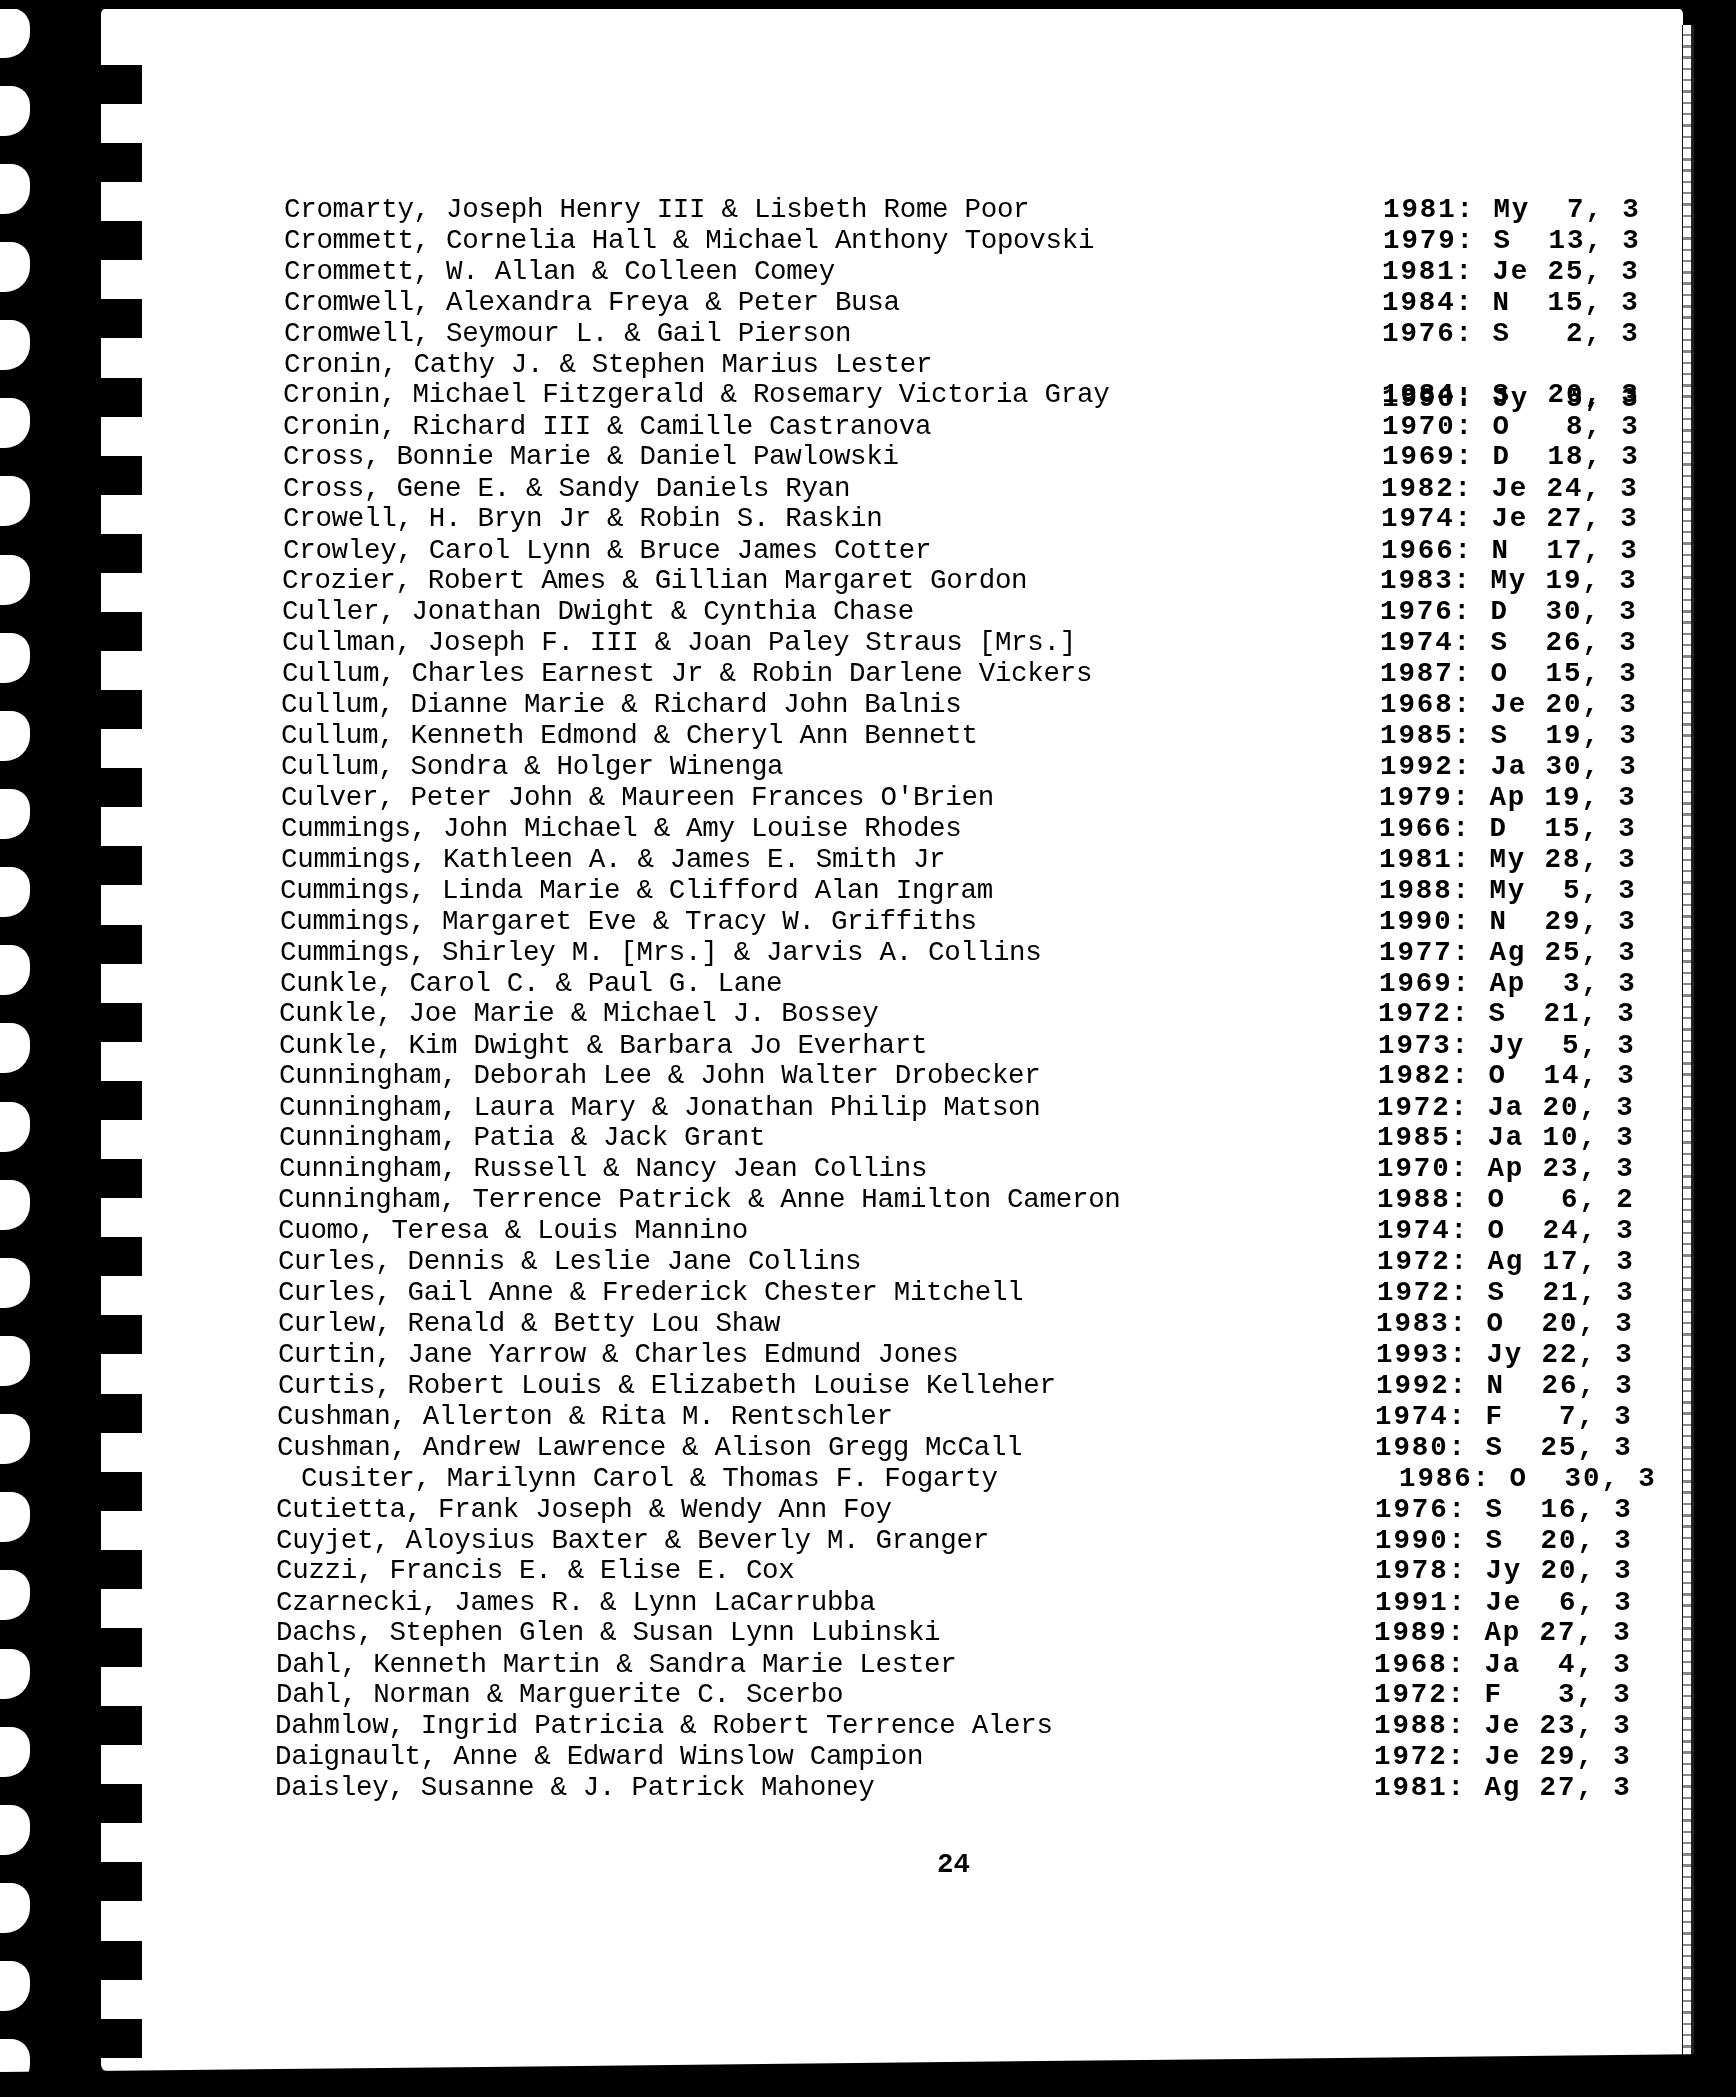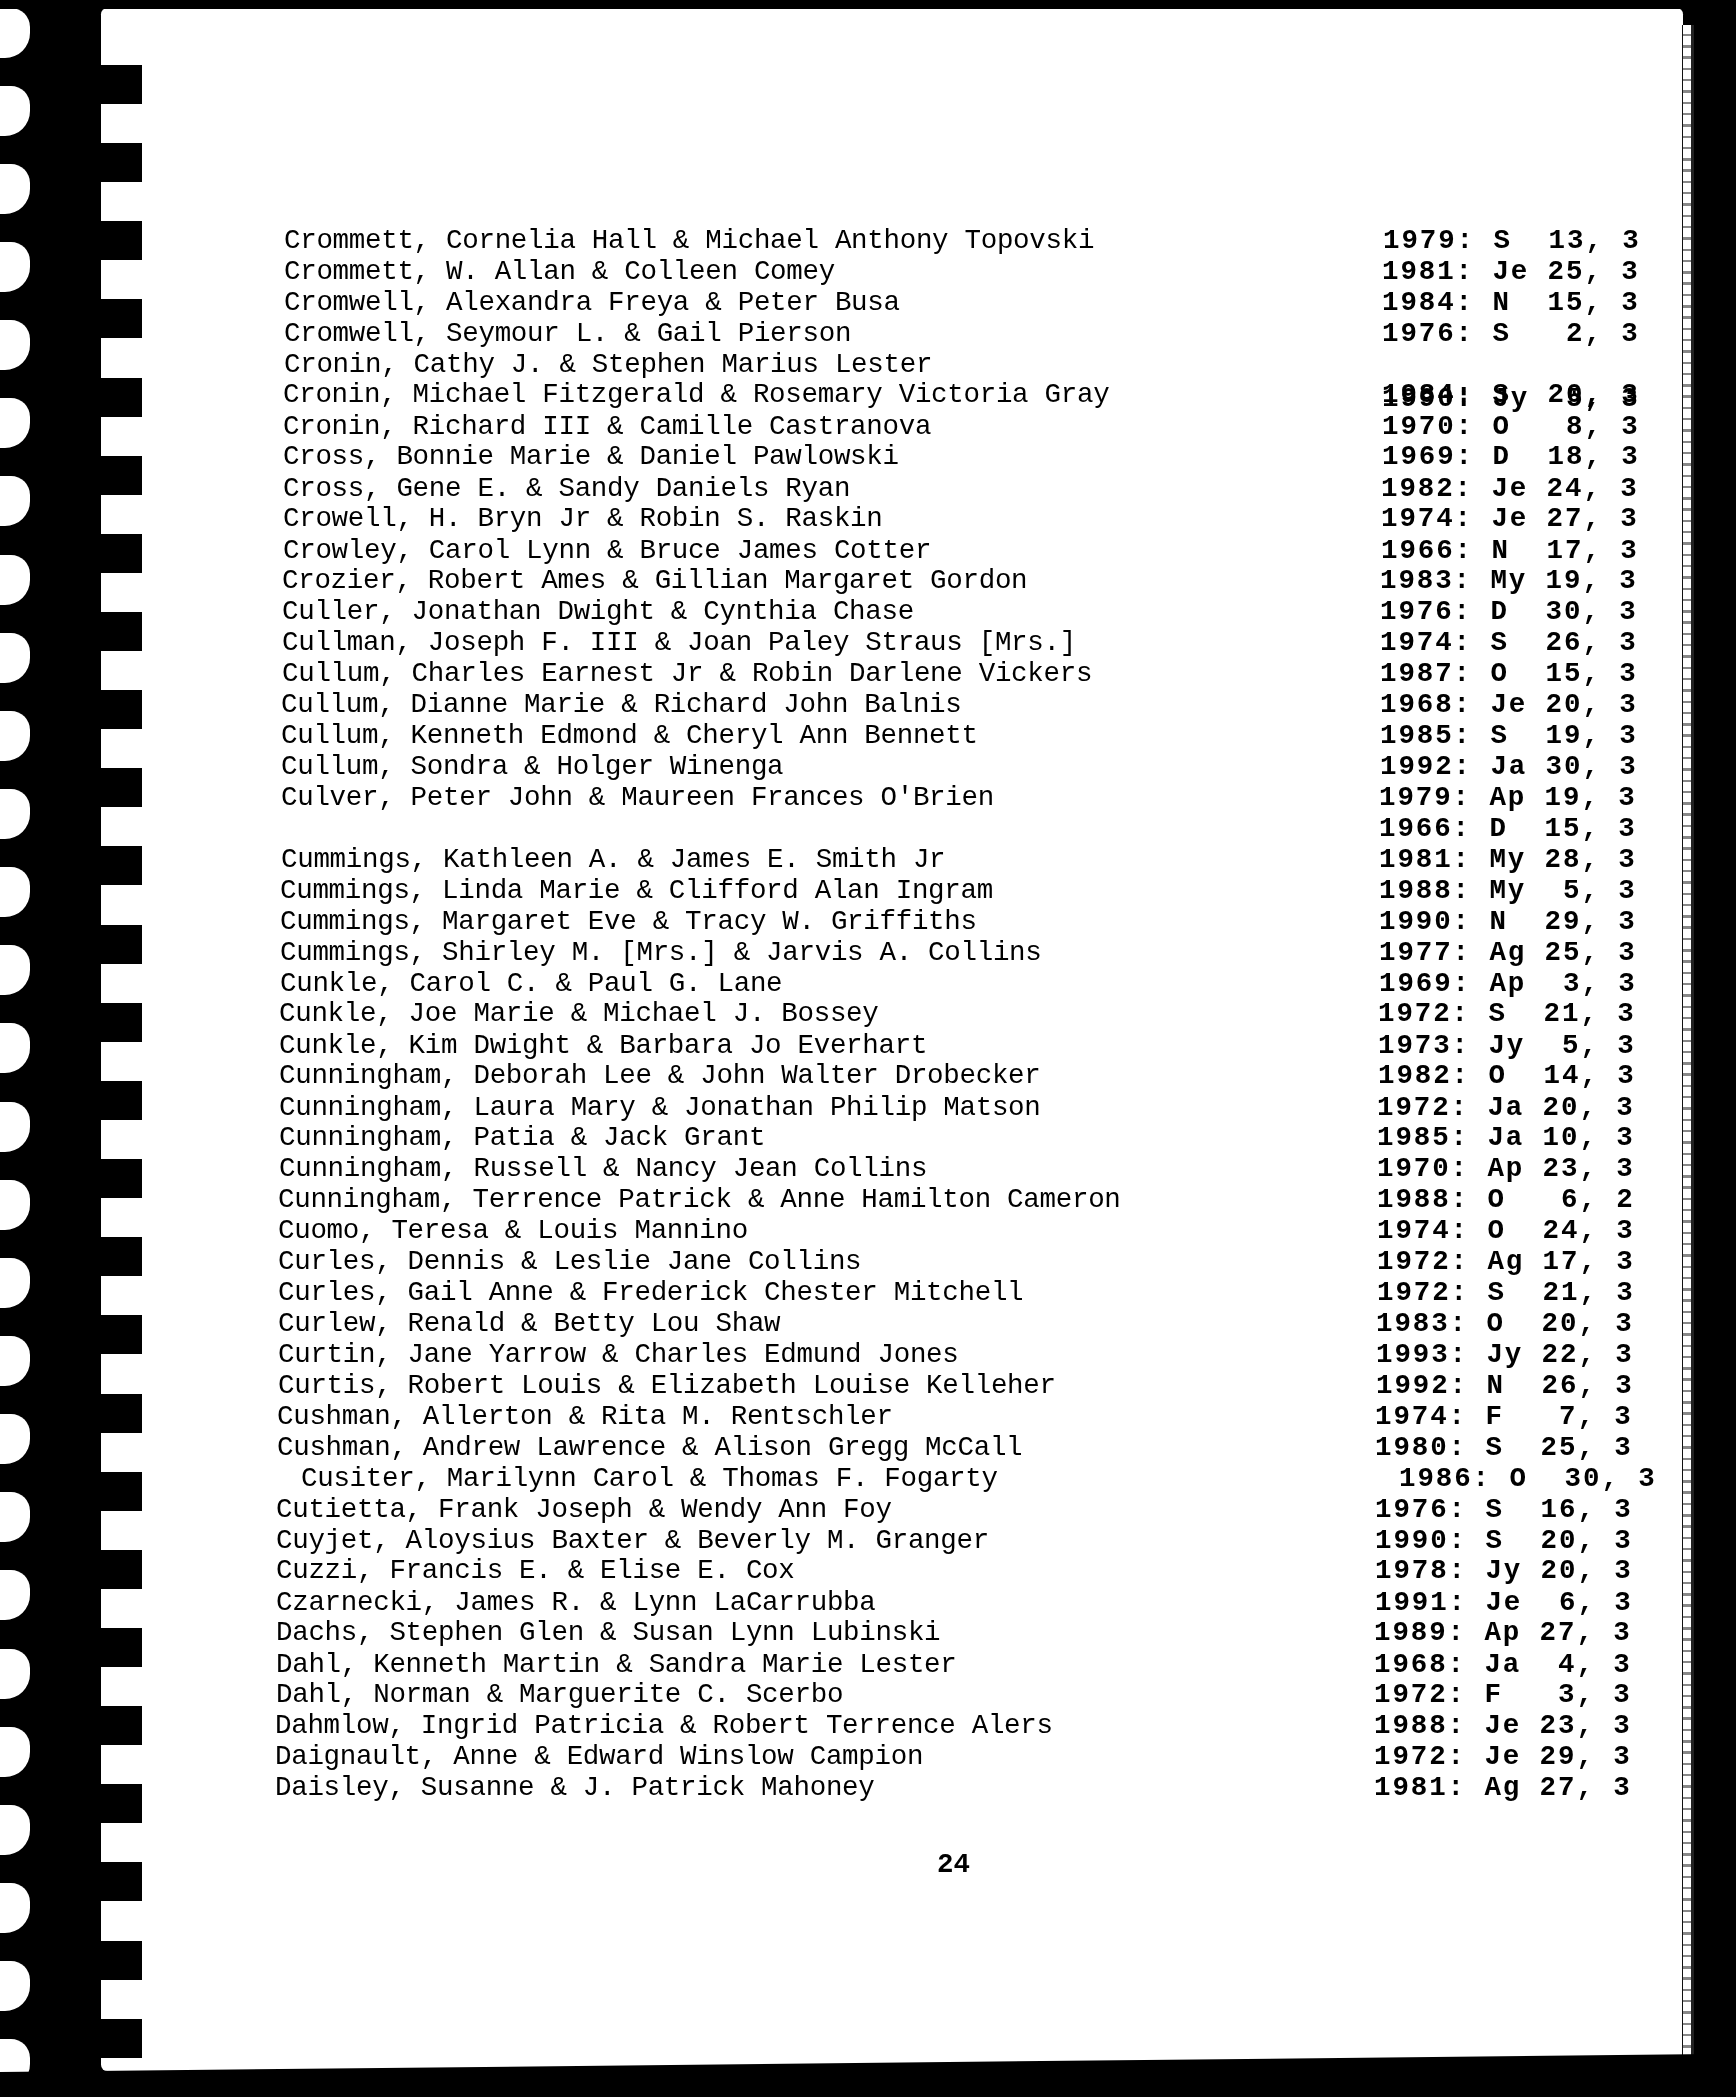--- a/index.html
+++ b/index.html
@@ -194,40 +194,41 @@
     <div class="tooth" style="top: 1862px;"></div>
     <div class="hole" style="top: 1883px;"></div>
     <div class="tooth" style="top: 1941px;"></div>
     <div class="hole" style="top: 1961px;"></div>
     <div class="tooth" style="top: 2019px;"></div>
     <div class="hole" style="top: 2039px;"></div>
     <div class="tooth" style="top: 2097px;"></div>
   </div>
 
 <div class="entries" id="entries">
+    <div class="row" style="top: 194px; left: 0px; width: 1736px;"><span class="names" style="left: 284px;">Cromarty, Joseph Henry III &amp; Lisbeth Rome Poor</span><span class="date" style="left: 1383px;">1981: My  7, 3</span></div>
     <div class="row" style="top: 225px; left: 0px; width: 1736px;"><span class="names" style="left: 284px;">Crommett, Cornelia Hall &amp; Michael Anthony Topovski</span><span class="date" style="left: 1383px;">1979: S  13, 3</span></div>
     <div class="row" style="top: 256px; left: 0px; width: 1736px;"><span class="names" style="left: 284px;">Crommett, W. Allan &amp; Colleen Comey</span><span class="date" style="left: 1382px;">1981: Je 25, 3</span></div>
     <div class="row" style="top: 287px; left: 0px; width: 1736px;"><span class="names" style="left: 284px;">Cromwell, Alexandra Freya &amp; Peter Busa</span><span class="date" style="left: 1382px;">1984: N  15, 3</span></div>
     <div class="row" style="top: 318px; left: 0px; width: 1736px;"><span class="names" style="left: 284px;">Cromwell, Seymour L. &amp; Gail Pierson</span><span class="date" style="left: 1382px;">1976: S   2, 3</span></div>
     <div class="row" style="top: 349px; left: 0px; width: 1736px;"><span class="names" style="left: 284px;">Cronin, Cathy J. &amp; Stephen Marius Lester</span><span class="date" style="left: 1382px; margin-top: 34px;">1990: Jy  5, 3</span></div>
     <div class="row" style="top: 379px; left: 0px; width: 1736px;"><span class="names" style="left: 283px;">Cronin, Michael Fitzgerald &amp; Rosemary Victoria Gray</span><span class="date" style="left: 1382px;">1984: S  20, 3</span></div>
     <div class="row" style="top: 411px; left: 0px; width: 1736px;"><span class="names" style="left: 283px;">Cronin, Richard III &amp; Camille Castranova</span><span class="date" style="left: 1382px;">1970: O   8, 3</span></div>
     <div class="row" style="top: 441px; left: 0px; width: 1736px;"><span class="names" style="left: 283px;">Cross, Bonnie Marie &amp; Daniel Pawlowski</span><span class="date" style="left: 1382px;">1969: D  18, 3</span></div>
     <div class="row" style="top: 473px; left: 0px; width: 1736px;"><span class="names" style="left: 283px;">Cross, Gene E. &amp; Sandy Daniels Ryan</span><span class="date" style="left: 1381px;">1982: Je 24, 3</span></div>
     <div class="row" style="top: 503px; left: 0px; width: 1736px;"><span class="names" style="left: 283px;">Crowell, H. Bryn Jr &amp; Robin S. Raskin</span><span class="date" style="left: 1381px;">1974: Je 27, 3</span></div>
     <div class="row" style="top: 535px; left: 0px; width: 1736px;"><span class="names" style="left: 283px;">Crowley, Carol Lynn &amp; Bruce James Cotter</span><span class="date" style="left: 1381px;">1966: N  17, 3</span></div>
     <div class="row" style="top: 565px; left: 0px; width: 1736px;"><span class="names" style="left: 282px;">Crozier, Robert Ames &amp; Gillian Margaret Gordon</span><span class="date" style="left: 1380px;">1983: My 19, 3</span></div>
     <div class="row" style="top: 596px; left: 0px; width: 1736px;"><span class="names" style="left: 282px;">Culler, Jonathan Dwight &amp; Cynthia Chase</span><span class="date" style="left: 1380px;">1976: D  30, 3</span></div>
     <div class="row" style="top: 627px; left: 0px; width: 1736px;"><span class="names" style="left: 282px;">Cullman, Joseph F. III &amp; Joan Paley Straus [Mrs.]</span><span class="date" style="left: 1380px;">1974: S  26, 3</span></div>
     <div class="row" style="top: 658px; left: 0px; width: 1736px;"><span class="names" style="left: 282px;">Cullum, Charles Earnest Jr &amp; Robin Darlene Vickers</span><span class="date" style="left: 1380px;">1987: O  15, 3</span></div>
     <div class="row" style="top: 689px; left: 0px; width: 1736px;"><span class="names" style="left: 281px;">Cullum, Dianne Marie &amp; Richard John Balnis</span><span class="date" style="left: 1380px;">1968: Je 20, 3</span></div>
     <div class="row" style="top: 720px; left: 0px; width: 1736px;"><span class="names" style="left: 281px;">Cullum, Kenneth Edmond &amp; Cheryl Ann Bennett</span><span class="date" style="left: 1380px;">1985: S  19, 3</span></div>
     <div class="row" style="top: 751px; left: 0px; width: 1736px;"><span class="names" style="left: 281px;">Cullum, Sondra &amp; Holger Winenga</span><span class="date" style="left: 1380px;">1992: Ja 30, 3</span></div>
     <div class="row" style="top: 782px; left: 0px; width: 1736px;"><span class="names" style="left: 281px;">Culver, Peter John &amp; Maureen Frances O'Brien</span><span class="date" style="left: 1379px;">1979: Ap 19, 3</span></div>
-    <div class="row" style="top: 813px; left: 0px; width: 1736px;"><span class="date" style="left: 1379px;">1966: D  15, 3</span></div>
+    <div class="row" style="top: 813px; left: 0px; width: 1736px;"><span class="names" style="left: 281px;">Cummings, John Michael &amp; Amy Louise Rhodes</span><span class="date" style="left: 1379px;">1966: D  15, 3</span></div>
     <div class="row" style="top: 844px; left: 0px; width: 1736px;"><span class="names" style="left: 281px;">Cummings, Kathleen A. &amp; James E. Smith Jr</span><span class="date" style="left: 1379px;">1981: My 28, 3</span></div>
     <div class="row" style="top: 875px; left: 0px; width: 1736px;"><span class="names" style="left: 280px;">Cummings, Linda Marie &amp; Clifford Alan Ingram</span><span class="date" style="left: 1379px;">1988: My  5, 3</span></div>
     <div class="row" style="top: 906px; left: 0px; width: 1736px;"><span class="names" style="left: 280px;">Cummings, Margaret Eve &amp; Tracy W. Griffiths</span><span class="date" style="left: 1379px;">1990: N  29, 3</span></div>
     <div class="row" style="top: 937px; left: 0px; width: 1736px;"><span class="names" style="left: 280px;">Cummings, Shirley M. [Mrs.] &amp; Jarvis A. Collins</span><span class="date" style="left: 1379px;">1977: Ag 25, 3</span></div>
     <div class="row" style="top: 968px; left: 0px; width: 1736px;"><span class="names" style="left: 280px;">Cunkle, Carol C. &amp; Paul G. Lane</span><span class="date" style="left: 1379px;">1969: Ap  3, 3</span></div>
     <div class="row" style="top: 998px; left: 0px; width: 1736px;"><span class="names" style="left: 279px;">Cunkle, Joe Marie &amp; Michael J. Bossey</span><span class="date" style="left: 1378px;">1972: S  21, 3</span></div>
     <div class="row" style="top: 1030px; left: 0px; width: 1736px;"><span class="names" style="left: 279px;">Cunkle, Kim Dwight &amp; Barbara Jo Everhart</span><span class="date" style="left: 1378px;">1973: Jy  5, 3</span></div>
     <div class="row" style="top: 1060px; left: 0px; width: 1736px;"><span class="names" style="left: 279px;">Cunningham, Deborah Lee &amp; John Walter Drobecker</span><span class="date" style="left: 1378px;">1982: O  14, 3</span></div>
     <div class="row" style="top: 1092px; left: 0px; width: 1736px;"><span class="names" style="left: 279px;">Cunningham, Laura Mary &amp; Jonathan Philip Matson</span><span class="date" style="left: 1377px;">1972: Ja 20, 3</span></div>
     <div class="row" style="top: 1122px; left: 0px; width: 1736px;"><span class="names" style="left: 279px;">Cunningham, Patia &amp; Jack Grant</span><span class="date" style="left: 1377px;">1985: Ja 10, 3</span></div>

